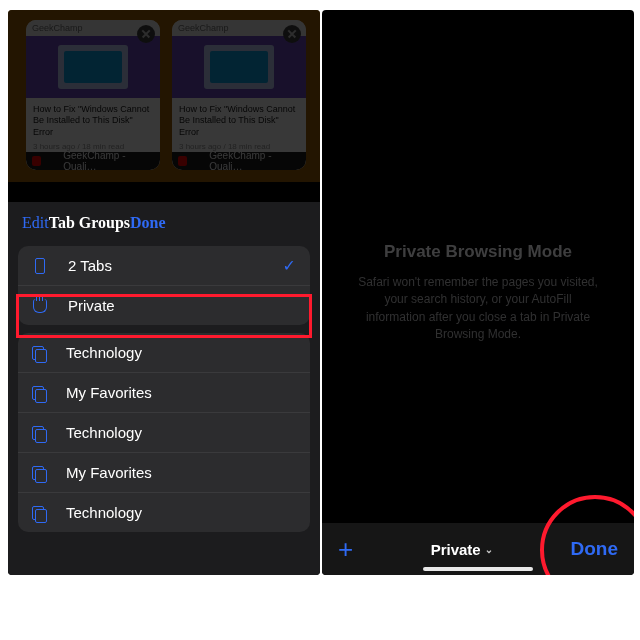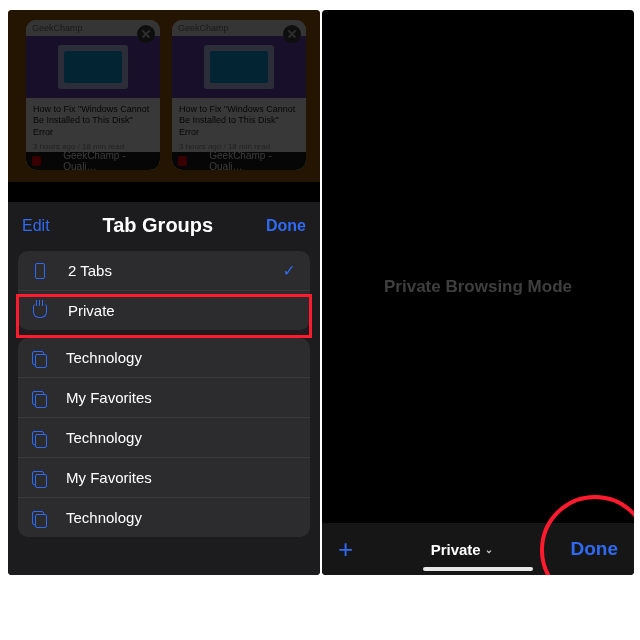--- a/index.html
+++ b/index.html
@@ -81,26 +81,27 @@
   }
   .favicon { width:10px; height:10px; background:#f00; border-radius:2px; display:inline-block; }
 
   .sheet {
     position:absolute; top:192px; left:0; right:0; bottom:0;
     background:#1c1c1e;
     padding: 0;
     z-index:3;
   }
   .sheet-header {
-    display:flex; justify-content:space-between; align-items:center;
+    display:flex; justify-content:flex-start; align-items:center;
     padding:12px 14px 8px 14px;
+    font-family:Liberation Serif, serif;
   }
   .link-blue { color:#2f6af4; font-size:16px; }
   .link-blue.bold { font-weight:600; }
-  .sheet-title { color:#fff; font-weight:600; font-size:20px; }
+  .sheet-title { color:#fff; font-weight:600; font-size:16px; }
 
   .group {
     background:#2c2c2e; border-radius:10px; margin:6px 10px 8px 10px;
     overflow:hidden;
   }
   .row {
     display:flex; align-items:center; gap:20px;
     padding:11px 14px;
     color:#fff; font-size:15px;
     border-top:1px solid #3a3a3c;
@@ -247,20 +248,21 @@
       </div>
     </div>
 
     <div class="highlight-box" style="top:284px; left:8px; width:296px; height:44px"></div>
     <div class="home-indicator"></div>
   </div>
 
   <div class="phone right">
     <div class="private-mid">
       <h2>Private Browsing Mode</h2>
+      <p>Safari won't remember the pages you visited, your search history, or your AutoFill information after you close a tab in Private Browsing Mode.</p>
     </div>
     <div class="bottom-bar">
       <span class="plus">+</span>
       <span class="mode-pill">
         <span>Private</span>
         <span class="chev">⌄</span>
       </span>
       <span class="done-right">Done</span>
     </div>
     <div class="red-circle"></div>

